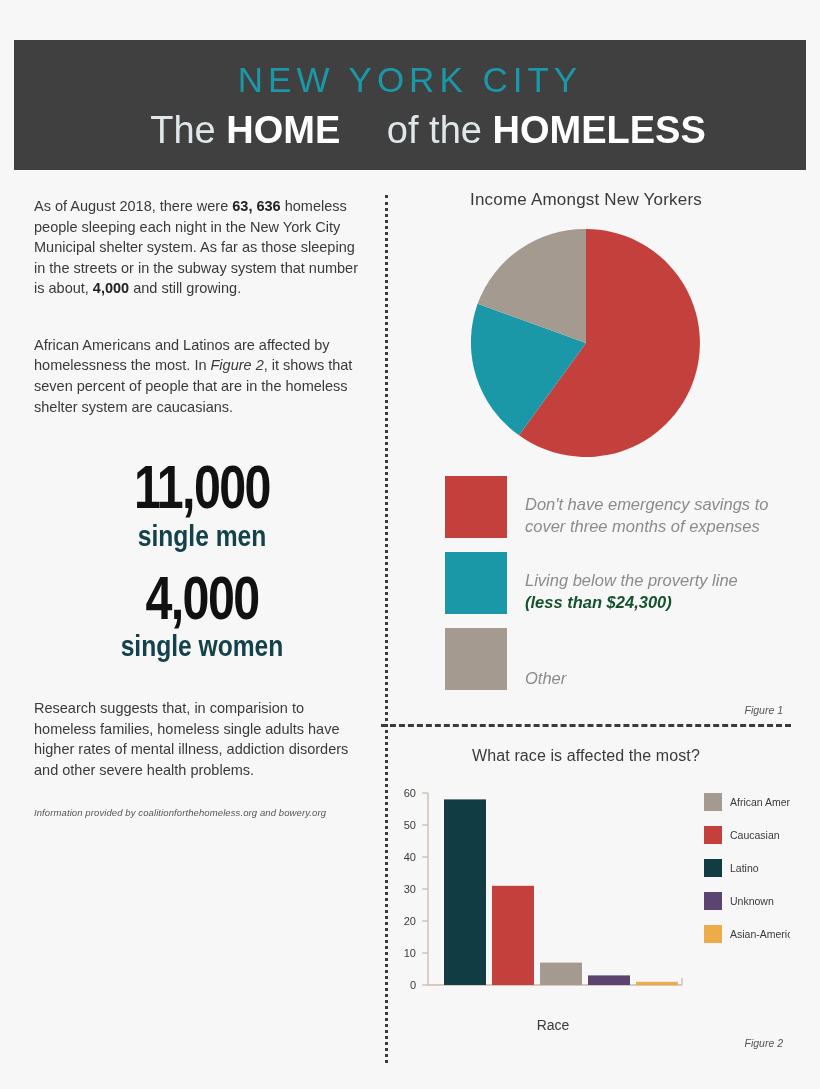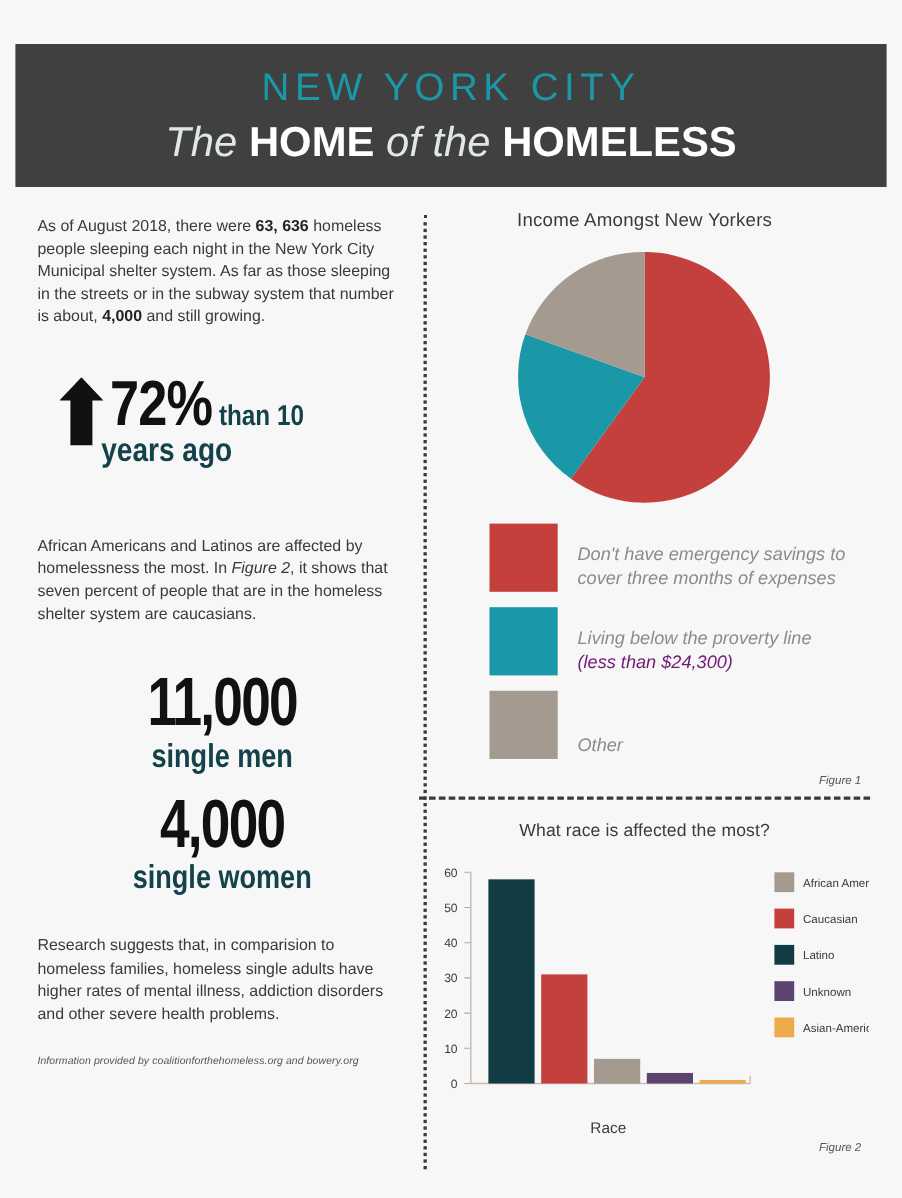--- a/index.html
+++ b/index.html
@@ -41,21 +41,21 @@
     font-family: "Liberation Sans", sans-serif;
     line-height: 1;
     margin-bottom: 14px;
   }
   .header-sub {
     font-size: 38px;
     line-height: 1;
     color: #ffffff;
     white-space: nowrap;
   }
-  .hs-thin { font-weight: 300; font-style: italic; color: #dfe7e8; }
+  .hs-thin { font-weight: 300; color: #dfe7e8; margin-left: 36px; }
   .hs-bold { font-weight: 700; color: #ffffff; }
 
   
   .left-col {
     position: absolute;
     left: 34px;
     top: 196px;
     width: 336px;
   }
   .right-col {
@@ -205,22 +205,22 @@
   }
   .legend-text {
     font-size: 16.5px;
     font-style: italic;
     color: #8b8b8b;
     line-height: 1.32;
     padding-top: 4px;
     font-weight: 300;
   }
   .legend-text .strong {
-    color: #701a75;
-    font-weight: 400;
+    color: #14532d;
+    font-weight: 700;
   }
 
   .figure-label {
     font-size: 10.5px;
     font-style: italic;
     color: #555;
     text-align: right;
     padding-right: 8px;
   }
 
@@ -268,31 +268,20 @@
       <span class="hs-thin">The</span><span>&nbsp;</span><span class="hs-bold">HOME</span><span>&nbsp;</span><span class="hs-thin">of the</span><span>&nbsp;</span><span class="hs-bold">HOMELESS</span>
     </div>
   </div>
 
   <div class="v-divider"></div>
 
   <div class="left-col">
 
     <p class="body-text"><span>As of August 2018, there were </span><b>63, 636</b><span> homeless people sleeping each night in the New York City Municipal shelter system. As far as those sleeping in the streets or in the subway system that number is about, </span><b>4,000</b><span> and still growing.</span></p>
 
-    <div class="pct-block">
-      <div class="arrow-up">
-        <svg width="40" height="62" viewBox="0 0 40 62" xmlns="http://www.w3.org/2000/svg">
-          <polygon points="20,0 40,21 30,21 30,62 10,62 10,21 0,21" fill="#111111"></polygon>
-        </svg>
-      </div>
-      <div class="pct-line1">
-        <span class="pct-number">72%</span><span class="pct-than">than 10</span>
-      </div>
-      <div class="pct-line2">years ago</div>
-    </div>
 
     <p class="body-text para2"><span>African Americans and Latinos are affected by homelessness the most. In </span><i>Figure 2</i><span>, it shows that seven percent of people that are in the homeless shelter system are caucasians.</span></p>
 
     <div class="stats">
       <div class="stat">
         <span class="stat-num">11,000</span>
         <span class="stat-label">single men</span>
       </div>
       <div class="stat">
         <span class="stat-num">4,000</span>

